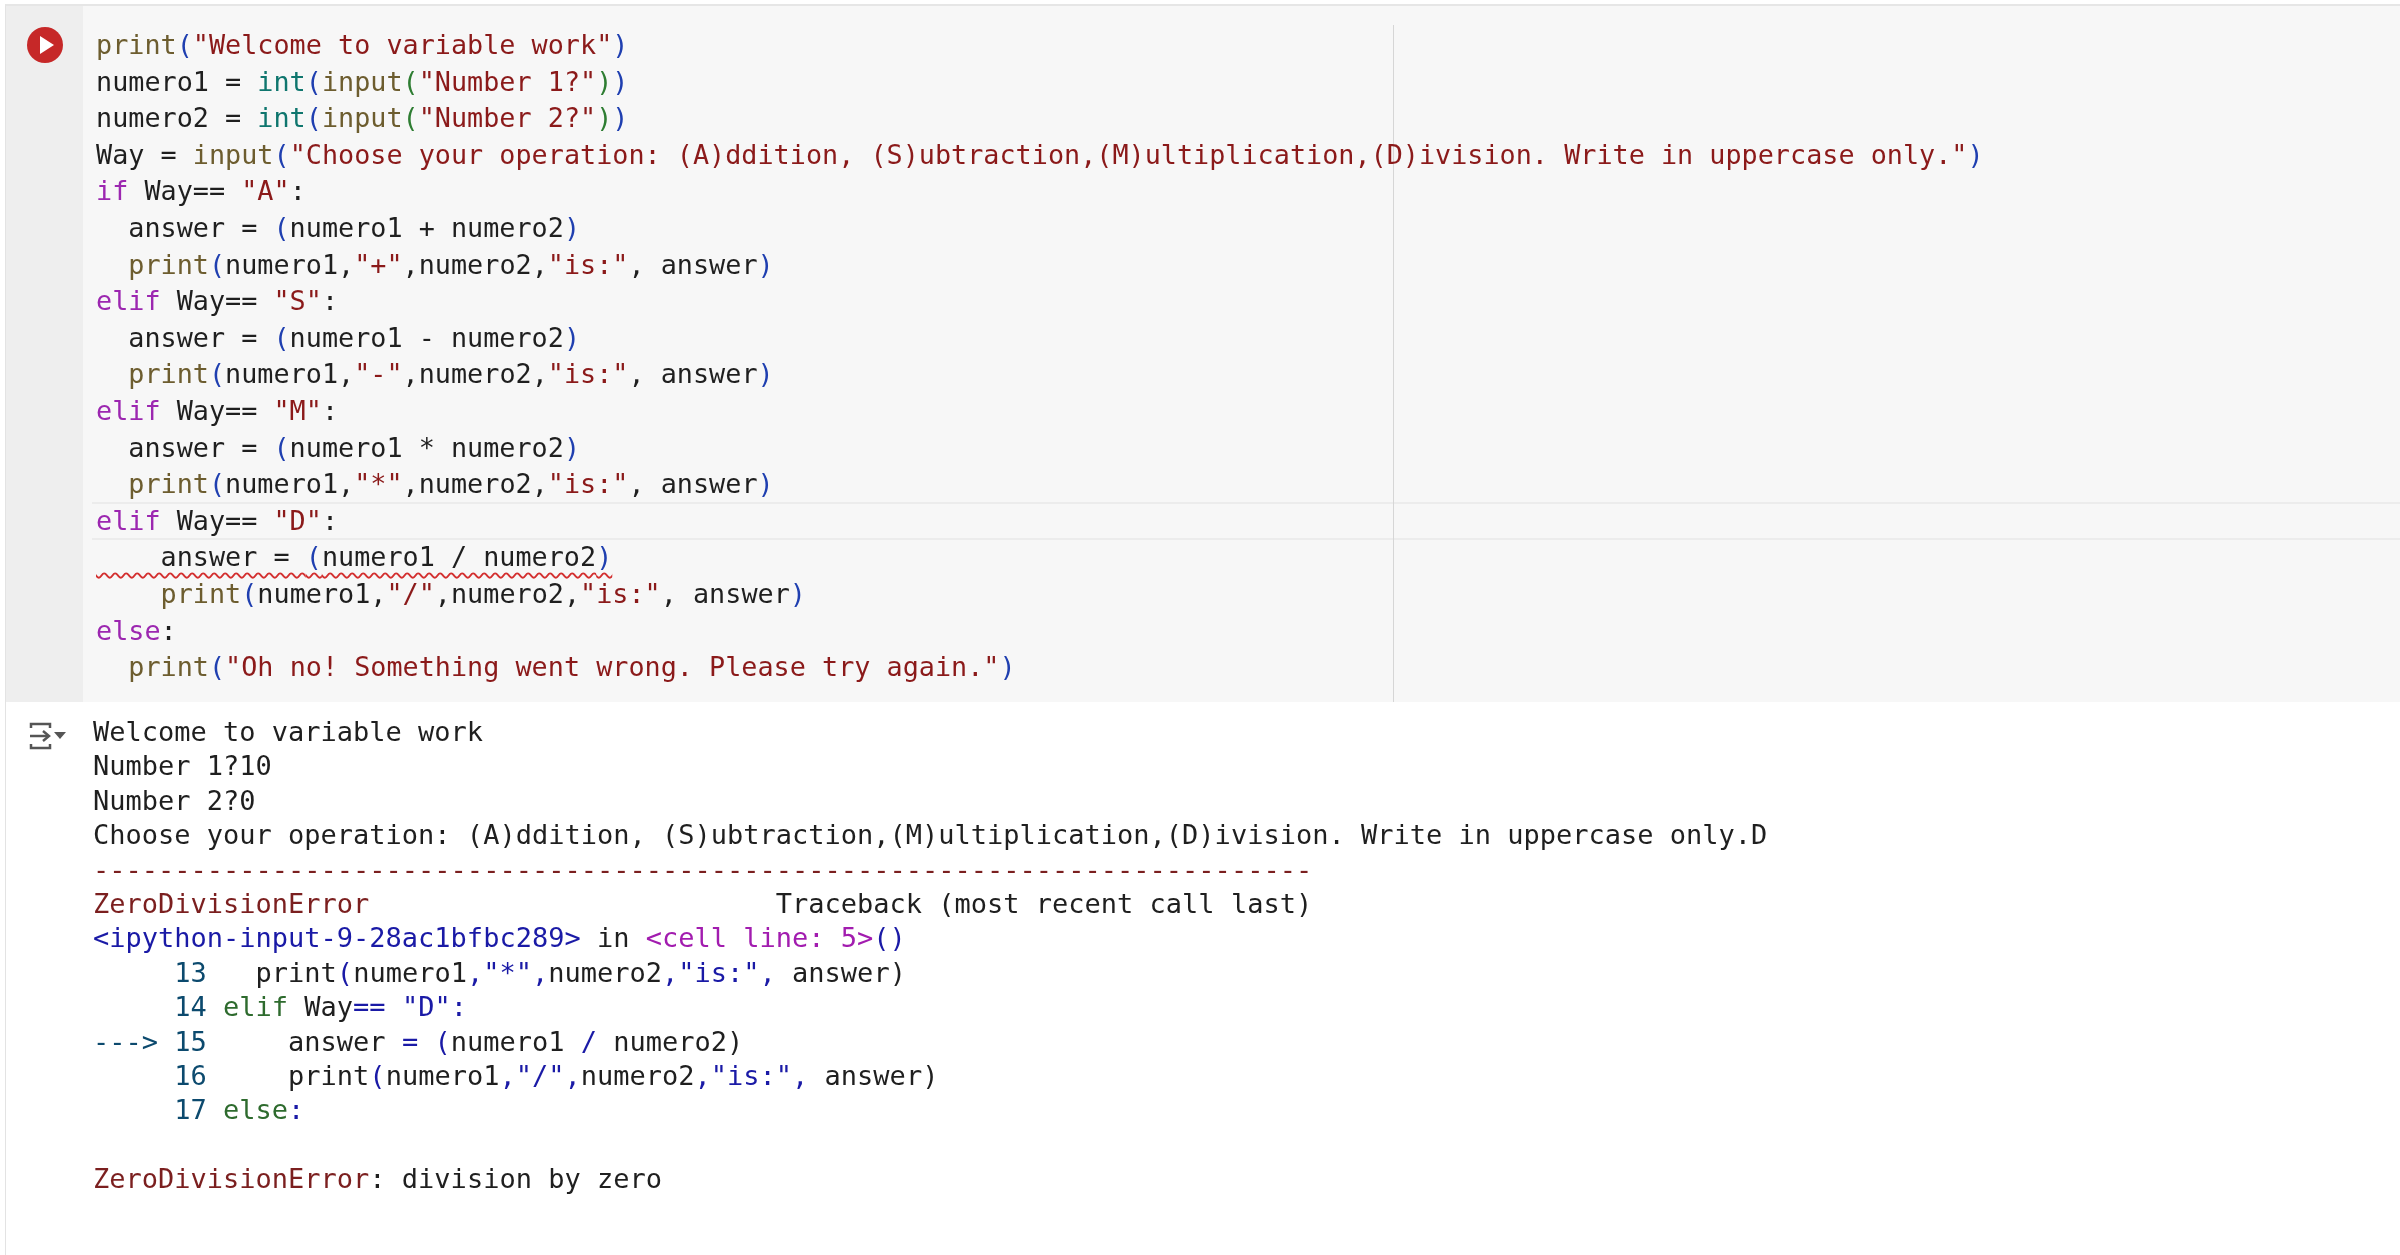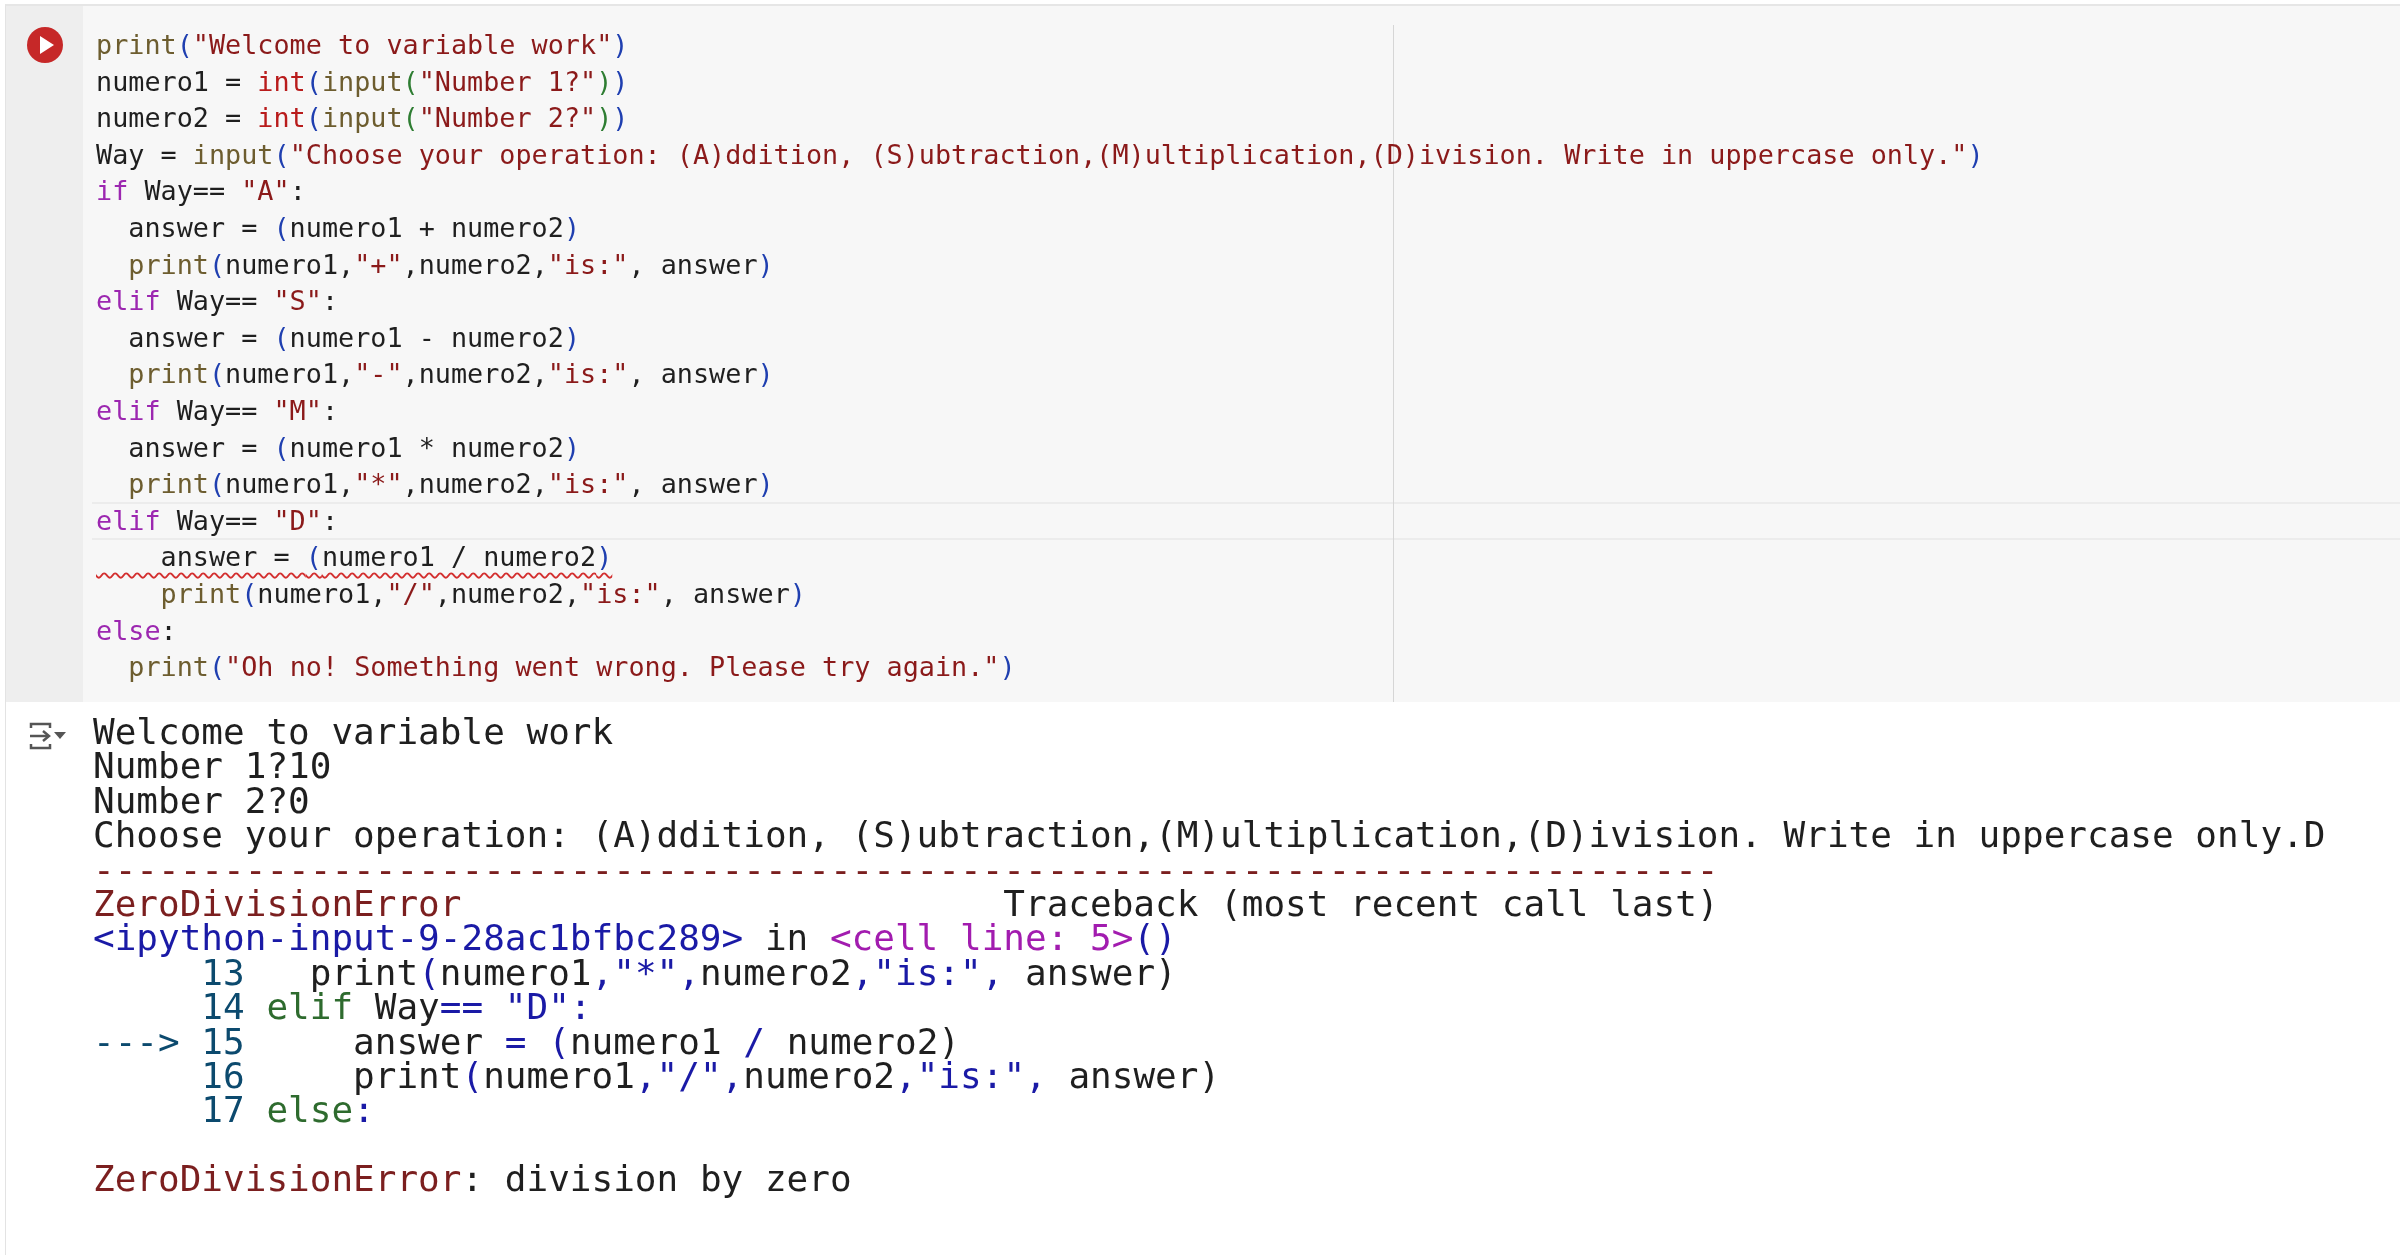--- a/index.html
+++ b/index.html
@@ -13,29 +13,29 @@
              background: #c62828; cursor: pointer; }
   .run-btn svg { position: absolute; left: 0; top: 0; }
   .ruler { position: absolute; left: 1387px; top: 19px; width: 1px; height: 679px; background: #d6d6d6; }
   .current-line { position: absolute; left: 86px; right: 0; top: 496px; height: 34px;
                   border-top: 2px solid #ececec; border-bottom: 2px solid #ececec; }
   .code { position: absolute; left: 90px; top: 21px; margin: 0; font-size: 26.8px; line-height: 36.6px;
           white-space: pre; color: #1f1f1f; font-family: "DejaVu Sans Mono", "Liberation Mono", monospace; }
   .code .ln { display: block; height: 36.6px; }
   .kw { color: #9c27b0; margin-top: 11px; }   
   .fn { color: #6d5d2f; }   
-  .bi { color: #b91c1c; }   
+  .bi { color: #0f766e; }   
   .st { color: #8b1a1a; }   
   .p1 { color: #1f3fb0; }   
   .p2 { color: #2e7d32; }   
   .squiggle { text-decoration: underline wavy #d32f2f; text-decoration-thickness: 1.5px; text-underline-offset: 6px; }
 
   .output-area { position: absolute; left: 0; top: 696px; right: 0; bottom: 0; background: #ffffff; }
   .out-icon { position: absolute; left: 22px; top: 18px; width: 42px; height: 32px; cursor: pointer; }
-  .output { position: absolute; left: 87px; top: 13px; margin: 0; font-size: 36px; line-height: 34.4px;
+  .output { position: absolute; left: 87px; top: 13px; margin: 0; font-size: 27px; line-height: 34.4px;
             white-space: pre; color: #1f1f1f; font-family: "DejaVu Sans Mono", "Liberation Mono", monospace; }
   .output .ln { display: block; height: 34.4px; }
   .err { color: #7b1f1f; text-align: center; }
   .dash { color: #7b1f1f; }
   .link { color: #1a1aa6; cursor: pointer; }
   .cellref { color: #a21caf; }
   .lnno { color: #0c4a6e; }
   .tk { color: #2e6b2e; }
   .op { color: #1a1aa6; }
   .tstr { color: #1a1aa6; }

